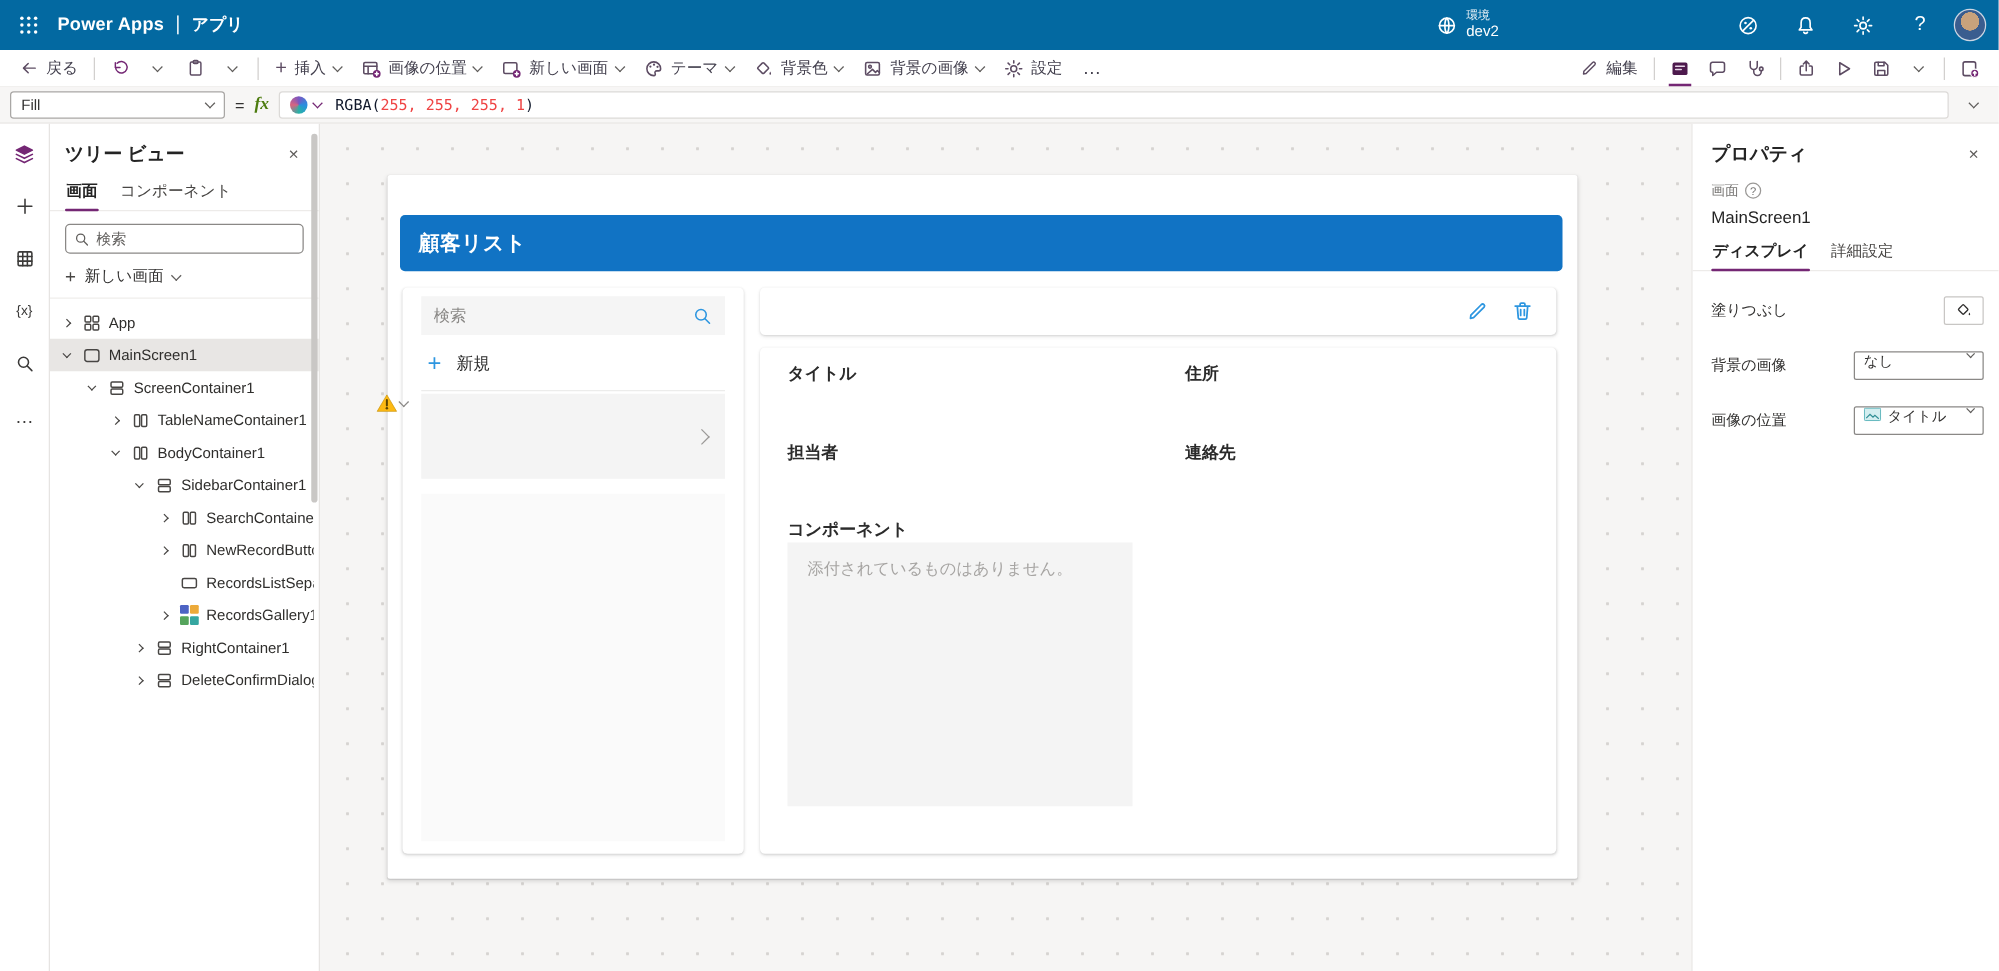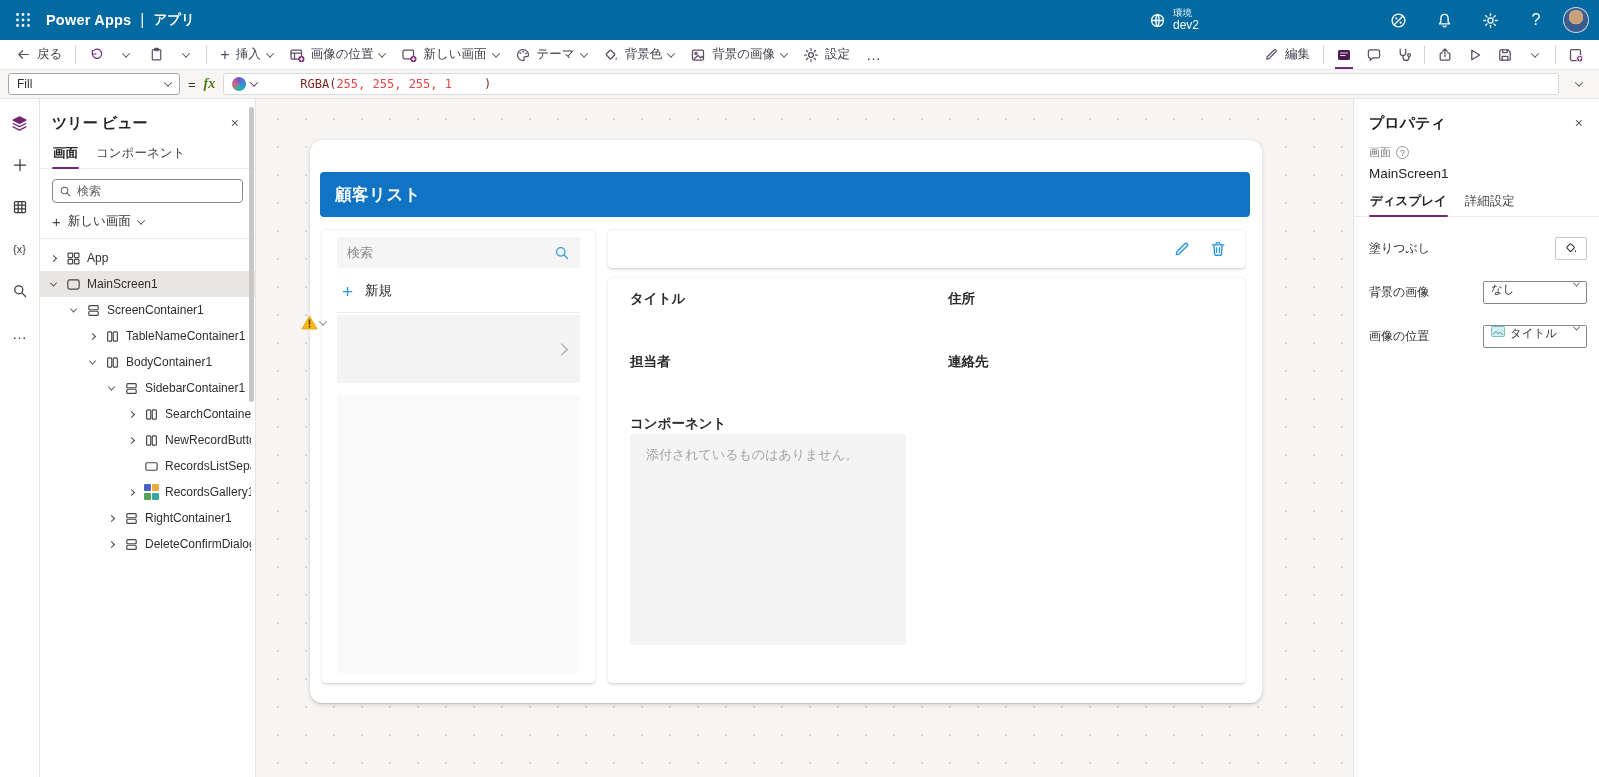--- a/index.html
+++ b/index.html
@@ -37,21 +37,21 @@
 
   
   .formulabar { height:29px; background:#f7f6f5; display:flex; align-items:center; padding:0 8px; gap:8px; border-bottom:1px solid #e6e4e2; }
   .propselect { width:172px; height:22px; background:#fff; border:1px solid #a9a7a5; border-radius:3px; display:flex; align-items:center; padding:0 8px; font-size:12px; cursor:pointer; }
   .propselect .chev { margin-left:auto; }
   .eqs { font-size:13px; color:#323130; }
   .fx { font-family:"Liberation Serif","DejaVu Serif",serif; font-style:italic; font-size:14px; font-weight:bold; color:#4d7c0f; }
   .exprbox { flex:1; height:22px; background:#fff; border:1px solid #dcdad8; border-radius:3px; display:flex; align-items:center; padding:0 8px; gap:5px; }
   .copilot-dot { width:14px; height:14px; border-radius:50%; background:conic-gradient(#7a56c2,#2a8fe0,#27b2a6,#d8657f,#7a56c2); cursor:pointer; }
   .exprtext { font-family:"DejaVu Sans Mono",monospace; font-size:12px; margin-left:6px; white-space:pre; }
-  .tok-fn { color:#7f1d1d;margin-left:32px; }
+  .tok-fn { color:#0f172a; }
   .tok-num { color:#ef4444; }
   .fb-expand { width:24px; display:flex; justify-content:center; cursor:pointer; }
 
   
   .main { display:flex; height:678px; }
   .leftrail { width:40px; background:#fff; border-right:1px solid #e6e4e2; display:flex; flex-direction:column; align-items:center; padding-top:10px; gap:14px; }
   .railbtn { width:38px; height:28px; display:flex; align-items:center; justify-content:center; color:#3b3a39; cursor:pointer; position:relative; font-size:11px; }
   .railbtn.active { color:#742774; }
   .railbtn.active::before { content:""; position:absolute; left:-0px; top:3px; bottom:3px; width:2.5px; background:#742774; border-radius:2px; margin-left:-19px; }
 
@@ -76,21 +76,21 @@
   .tchev .chev { width:5px; height:5px; border-color:#484644; }
   .ticon { width:17px; flex:none; color:#484644; display:flex; justify-content:center; }
   .tlabel { white-space:nowrap; overflow:hidden; color:#2f2e2c; }
   .lvl0{padding-left:6px;} .lvl1{padding-left:26px;} .lvl2{padding-left:45px;} .lvl3{padding-left:64px;} .lvl4{padding-left:84px;}
   .galico { display:grid; grid-template-columns:7px 7px; grid-template-rows:7px 7px; gap:1.5px; }
   .galico i { display:block; border-radius:1px; }
   .tp-scroll { position:absolute; right:1px; top:8px; width:5px; height:295px; background:#c9c7c5; border-radius:3px; }
 
   
   .canvas { flex:1; position:relative; background-color:#f6f5f4; background-image:radial-gradient(#d6d4d1 1.1px, transparent 1.25px); background-size:28px 28px; background-position:8px 6px; overflow:hidden; }
-  .screen-card { position:absolute; left:54px; top:41px; width:952px; height:563px; background:#fff; border-radius:12px; box-shadow:0 1.6px 4px rgba(0,0,0,.14), 0 .3px 1px rgba(0,0,0,.1); }
+  .screen-card { position:absolute; left:54px; top:41px; width:952px; height:563px; background:#fff; border-radius:2px; box-shadow:0 1.6px 4px rgba(0,0,0,.14), 0 .3px 1px rgba(0,0,0,.1); }
   .app-header { position:absolute; left:10px; top:32px; width:930px; height:45px; background:#1173c4; border-radius:4px; color:#fff; font-size:16.5px; font-weight:bold; display:flex; align-items:center; padding-left:15px; letter-spacing:.5px; }
   .card { position:absolute; background:#fff; border-radius:4px; box-shadow:0 .6px 1.8px rgba(0,0,0,.12), 0 1.2px 3.6px rgba(0,0,0,.07); }
   .sidebar-card { left:12px; top:90px; width:273px; height:453px; }
   .sb-search { position:absolute; left:15px; top:7px; width:243px; height:31px; background:#f5f5f5; display:flex; align-items:center; padding:0 10px; }
   .sb-search input { flex:1; border:none; outline:none; background:transparent; font-size:13px; color:#323130; min-width:0; }
   .sb-search input::placeholder { color:#8a8886; }
   .sb-new { position:absolute; left:15px; top:46px; width:243px; height:30px; display:flex; align-items:center; gap:12px; cursor:pointer; }
   .sb-new .pl { color:#2d96e0; font-size:19px; font-weight:400; line-height:1; margin-left:5px; }
   .sb-new .lbl { font-size:13.5px; color:#2b2b2b; }
   .sb-div { position:absolute; left:15px; top:82px; width:243px; height:1px; background:#ececeb; }

